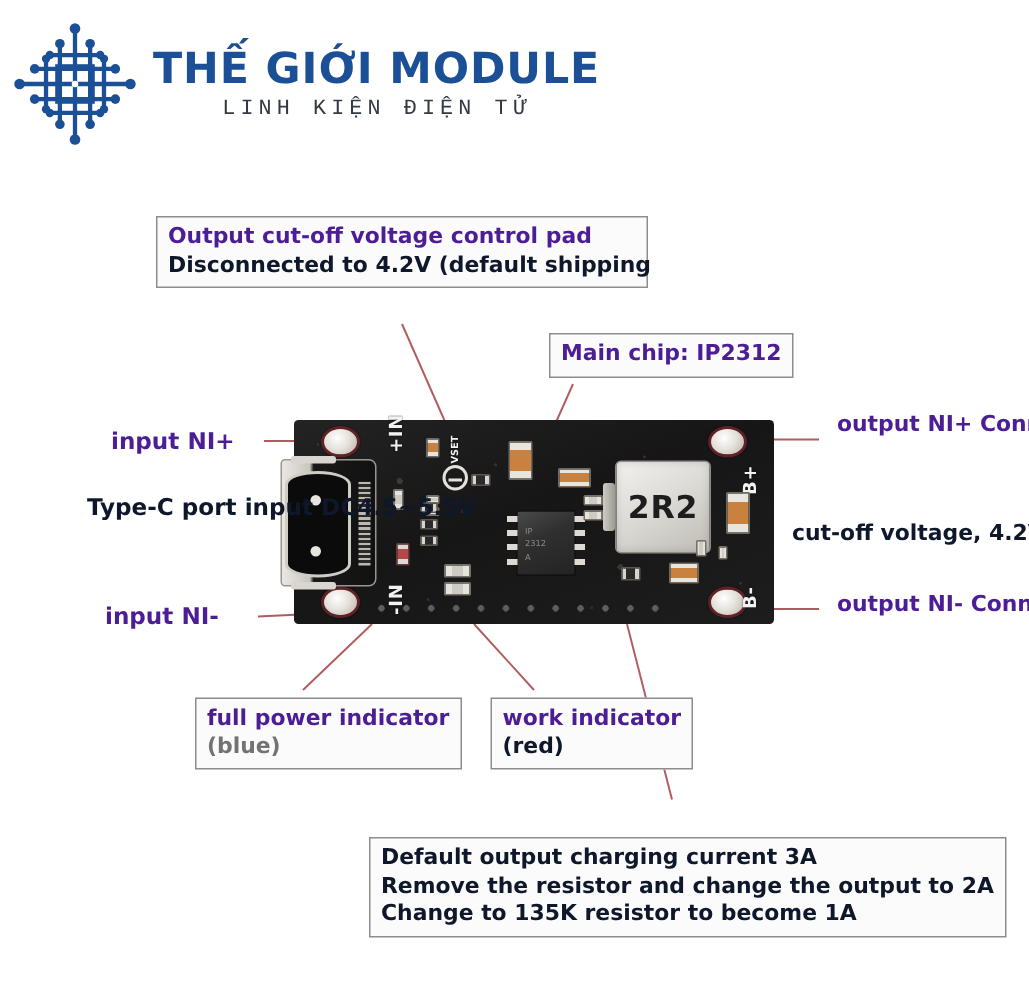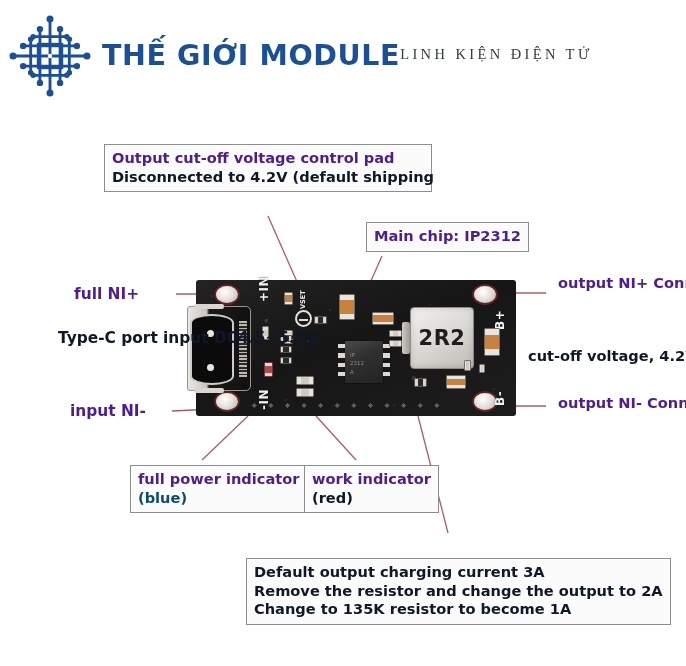--- a/index.html
+++ b/index.html
@@ -23,34 +23,34 @@
     align-items: center;
   }
   #logo-mark {
     width: 84px; height: 84px;
     flex: 0 0 84px;
     position: relative;
   }
   #logo-text-wrap {
     margin-left: 10px;
     display: flex;
-    flex-direction: row;
+    flex-direction: column;
     justify-content: center;
   }
   #brand-main {
     font-family: "DejaVu Sans", sans-serif;
     font-weight: bold;
     font-size: 28.5px;
     letter-spacing: 0.6px;
     color: #1b4f96;
     line-height: 1.05;
     white-space: nowrap;
   }
   #brand-sub {
-    font-family: Liberation Serif, serif;
+    font-family: Liberation Mono, monospace;
     font-weight: normal;
     font-size: 14.5px;
     letter-spacing: 3.4px;
     color: #333a44;
     text-align: center;
     margin-top: 5px;
     white-space: nowrap;
   }
 
   
@@ -61,21 +61,21 @@
     padding: 4px 7px 5px 7px;
     font-family: "DejaVu Sans", sans-serif;
     font-size: 14.6px;
     line-height: 1.28;
     color: #1c1c1c;
     font-weight: bold;
     white-space: nowrap;
   }
   .anno-box .ln { display: block; }
   .red  { color: #0f172a; }
-  .blue { color: #0c4a6e; }
+  .blue { color: #737373; }
   .black{ color: #4c1d95; }
 
   
   .plain-label {
     position: absolute;
     font-family: "DejaVu Sans", sans-serif;
     font-size: 15.4px;
     line-height: 1.3;
     font-weight: bold;
     color: #1c1c1c;
@@ -429,21 +429,21 @@
 <div class="anno-box" style="left:104px; top:144px; width:328px;">
   <span class="ln black">Output cut-off voltage control pad</span>
   <span class="ln red">Disconnected to 4.2V (default shipping</span>
 </div>
 
 <div class="anno-box" style="left:366px; top:222px;">
   <span class="ln black">Main chip: IP2312</span>
 </div>
 
 <div class="plain-label" style="left:74px; top:284px;">
-  <span class="ln black">full NI+</span>
+  <span class="ln black">input NI+</span>
 </div>
 
 <div class="plain-label" style="left:58px; top:328px;">
   <span class="ln red">Type-C port input</span>
   <span class="ln red">DC4.5~5.5V</span>
 </div>
 
 <div class="plain-label" style="left:70px; top:401px;">
   <span class="ln black">input NI-</span>
 </div>
@@ -463,21 +463,21 @@
   <span class="ln black">output NI-</span>
   <span class="ln black">Connect the</span>
   
 </div>
 
 <div class="anno-box" style="left:130px; top:465px;">
   <span class="ln black">full power indicator</span>
   <span class="ln blue">(blue)</span>
 </div>
 
-<div class="anno-box" style="left:304px; top:465px;">
+<div class="anno-box" style="left:327px; top:465px;">
   <span class="ln black">work indicator</span>
   <span class="ln red">(red)</span>
 </div>
 
 <div class="anno-box" style="left:246px; top:558px;">
   <span class="ln red">Default output charging current 3A</span>
   <span class="ln red">Remove the resistor and change the output to 2A</span>
   <span class="ln red">Change to 135K resistor to become 1A</span>
 </div>
 

